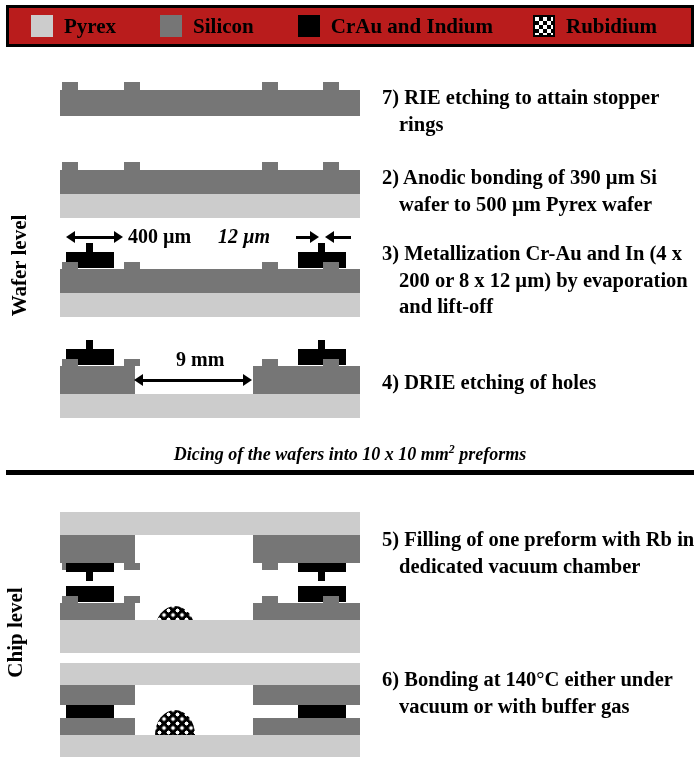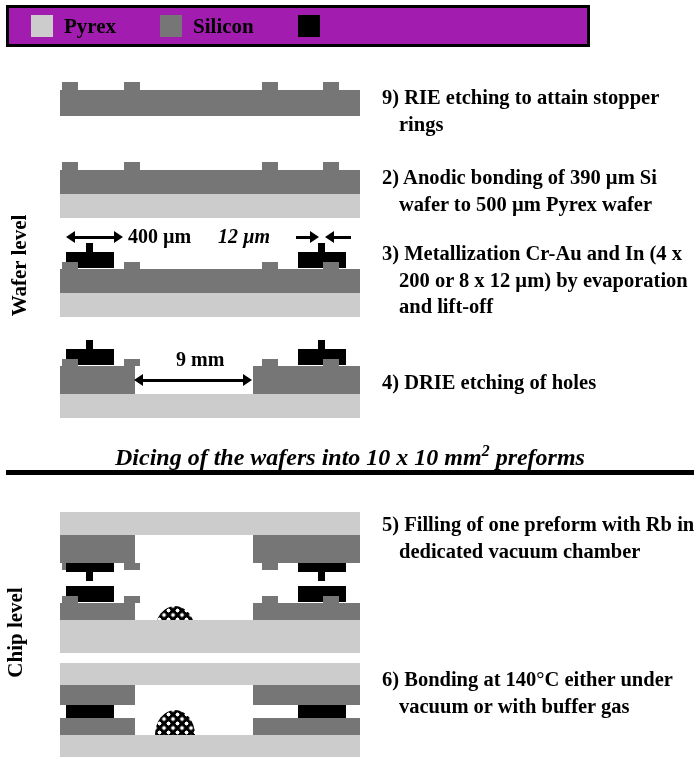--- a/index.html
+++ b/index.html
@@ -12,23 +12,23 @@
     position: relative;
     font-family: "Liberation Serif", "DejaVu Serif", serif;
     color: #000;
     overflow: hidden;
   }
 
   
   .legend {
     position: absolute;
     left: 6px; top: 5px;
-    width: 584px; height: 42px;
+    width: 688px; height: 42px;
     border: 3px solid #000;
-    background: #a21caf;
+    background: #b91c1c;
     display: flex;
     align-items: center;
   }
   .legend-item {
     display: flex;
     align-items: center;
     height: 100%;
   }
   .legend-swatch {
     width: 22px; height: 22px;
@@ -121,55 +121,60 @@
     position: absolute;
     left: 6px; width: 688px;
     height: 5px; background: #000;
   }
   .divider-text {
     position: absolute;
     width: 700px;
     text-align: center;
     font-style: italic;
     font-weight: bold;
-    font-size: 24px;
+    font-size: 18px;
     white-space: nowrap;
   }
   .sup { font-size: 0.66em; vertical-align: super; }
 </style>
 </head>
 <body>
 
 <div class="legend">
   <div class="legend-item" style="margin-left:22px;">
     <span class="legend-swatch sw-pyrex"></span>
     <span class="legend-label">Pyrex</span>
   </div>
   <div class="legend-item" style="margin-left:44px;">
     <span class="legend-swatch sw-silicon"></span>
     <span class="legend-label">Silicon</span>
   </div>
   <div class="legend-item" style="margin-left:44px;">
     <span class="legend-swatch sw-metal"></span>
+    <span class="legend-label">CrAu and Indium</span>
+  </div>
+  <div class="legend-item" style="margin-left:40px;">
+    <span class="sw-rb"></span>
+    <span class="legend-label">Rubidium</span>
   </div>
 </div>
 
 <div class="rail" style="left:-41px; top:253px; width:120px; text-align:center;">Wafer level</div>
 <div class="rail" style="left:-45px; top:620px; width:120px; text-align:center;">Chip level</div>
 
 <div class="fig">
 
   <div class="si" style="left:62px;  top:82px; width:16px; height:8px;"></div>
   <div class="si" style="left:124px; top:82px; width:16px; height:8px;"></div>
   <div class="si" style="left:262px; top:82px; width:16px; height:8px;"></div>
   <div class="si" style="left:323px; top:82px; width:16px; height:8px;"></div>
 
   <div class="si" style="left:60px; top:90px; width:300px; height:26px;"></div>
 </div>
-<div class="step-text" style="top:84px;">9) RIE etching to attain stopper rings</div>
+<div class="step-text" style="top:84px;">7) RIE etching to attain stopper rings</div>
 
 <div class="fig">
   <div class="si" style="left:62px;  top:162px; width:16px; height:8px;"></div>
   <div class="si" style="left:124px; top:162px; width:16px; height:8px;"></div>
   <div class="si" style="left:262px; top:162px; width:16px; height:8px;"></div>
   <div class="si" style="left:323px; top:162px; width:16px; height:8px;"></div>
   <div class="si" style="left:60px; top:170px; width:300px; height:24px;"></div>
   <div class="pyr" style="left:60px; top:194px; width:300px; height:24px;"></div>
 </div>
 <div class="step-text" style="top:164px;">2) Anodic bonding of 390 µm Si wafer to 500 µm Pyrex wafer</div>
@@ -254,21 +259,21 @@
   <div class="si" style="left:62px;  top:596px; width:16px; height:7px;"></div>
   <div class="si" style="left:124px; top:596px; width:16px; height:7px;"></div>
   <div class="si" style="left:262px; top:596px; width:16px; height:7px;"></div>
   <div class="si" style="left:323px; top:596px; width:16px; height:7px;"></div>
   <div class="si" style="left:60px;  top:603px; width:75px;  height:28px;"></div>
   <div class="si" style="left:253px; top:603px; width:107px; height:28px;"></div>
   <div class="pyr" style="left:60px;  top:631px; width:300px; height:22px;"></div>
 
   <div class="rb" style="left:155px; top:606px; width:40px; height:25px;"></div>
 </div>
-<div class="step-text" style="top:511px;">5) Filling of one preform with Rb in dedicated vacuum chamber</div>
+<div class="step-text" style="top:526px;">5) Filling of one preform with Rb in dedicated vacuum chamber</div>
 
 <div class="fig">
 
   <div class="pyr" style="left:60px; top:620px; width:300px; height:22px;"></div>
 
   <div class="pyr" style="left:60px; top:663px; width:300px; height:22px;"></div>
   <div class="si" style="left:60px;  top:685px; width:75px;  height:50px;"></div>
   <div class="si" style="left:253px; top:685px; width:107px; height:50px;"></div>
 
   <div class="met" style="left:66px;  top:705px; width:48px; height:13px;"></div>

